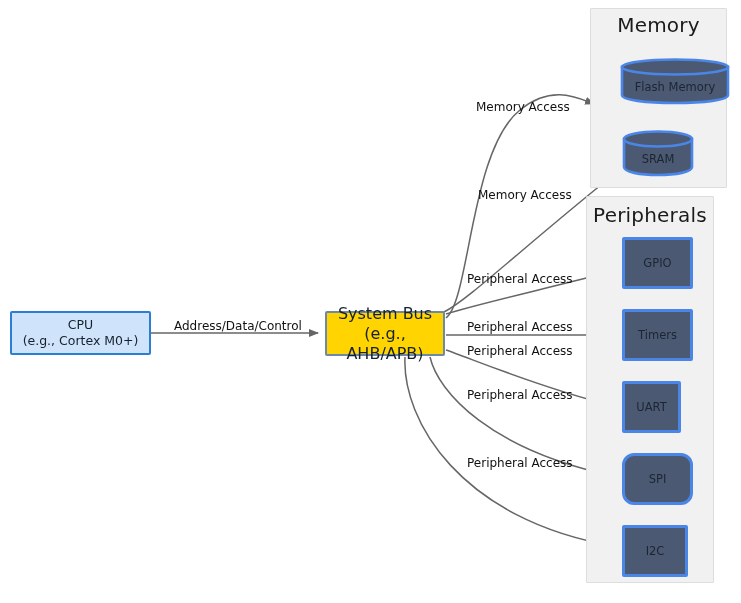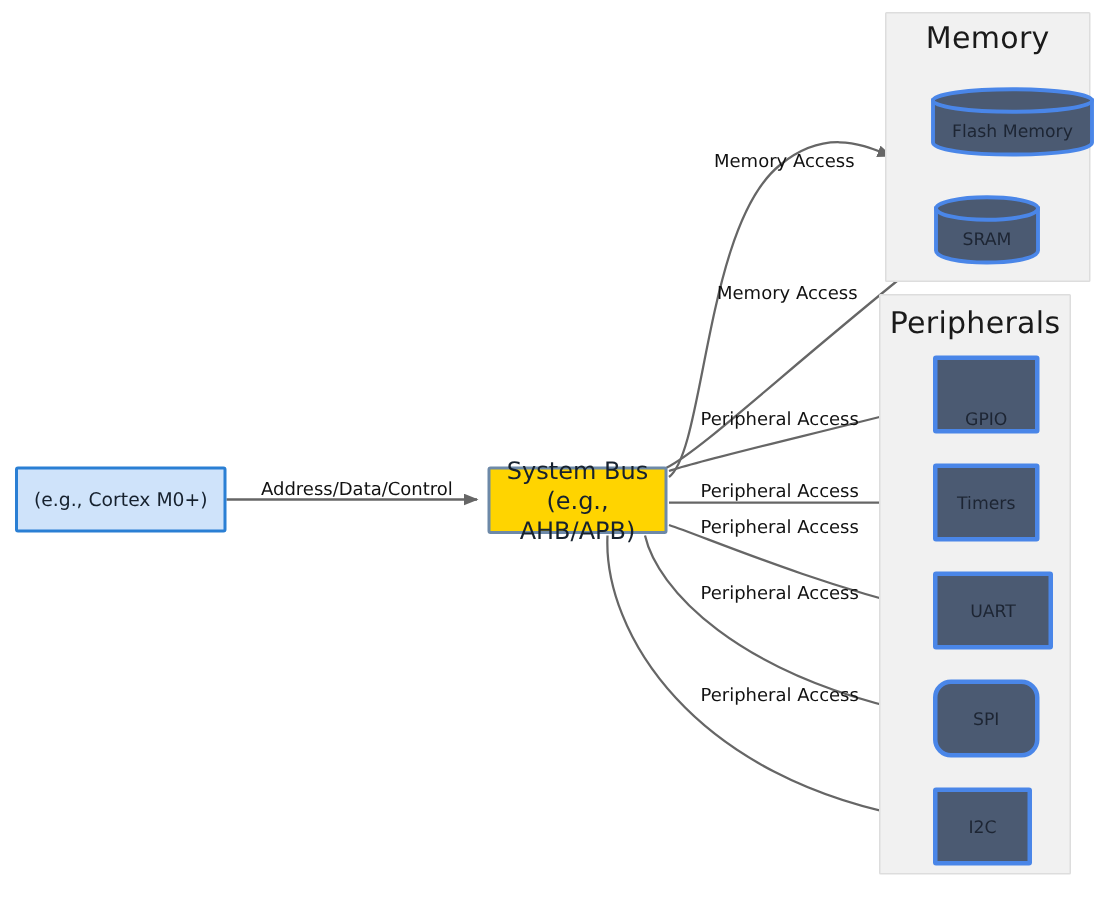--- a/index.html
+++ b/index.html
@@ -156,42 +156,43 @@
       <path d="M2,10 L2,38 C2,43 18,46 36,46 C54,46 70,43 70,38 L70,10 Z" fill="#4b5a72" stroke="#4a86e8" stroke-width="2.6"></path>
       <ellipse cx="36" cy="10" rx="34" ry="7.5" fill="#4b5a72" stroke="#4a86e8" stroke-width="2.6"></ellipse>
     </svg>
     <div class="cyl-label" style="padding-top:6px;">SRAM</div>
   </div>
 
   <div class="cluster" style="left:586px; top:196px; width:128px; height:387px;">
     <div class="cluster-title" style="top:6px;">Peripherals</div>
   </div>
 
-  <div class="node node-periph" style="left:622px; top:237px; width:71px; height:52px;align-items:flex-end;">
+  <div class="node node-periph" style="left:622px; top:237px; width:71px; height:52px;">
     <span>GPIO</span>
   </div>
 
   <div class="node node-periph" style="left:622px; top:309px; width:71px; height:52px;">
     <span>Timers</span>
   </div>
 
-  <div class="node node-periph" style="left:622px; top:381px; width:80px; height:52px;">
+  <div class="node node-periph" style="left:622px; top:381px; width:59px; height:52px;">
     <span>UART</span>
   </div>
 
   <div class="node node-periph" style="left:622px; top:453px; width:71px; height:52px;border-radius:12px;">
     <span>SPI</span>
   </div>
 
   <div class="node node-periph" style="left:622px; top:525px; width:66px; height:52px;">
     <span>I2C</span>
   </div>
 
   <div class="node node-cpu" style="left:10px; top:311px; width:141px; height:44px;">
     <div>
+      <div>CPU</div>
       <div>(e.g., Cortex M0+)</div>
     </div>
   </div>
 
   <div class="node node-bus" style="left:325px; top:311px; width:120px; height:45px;">
     <div>
       <div>System Bus</div>
       <div>(e.g., AHB/APB)</div>
     </div>
   </div>

